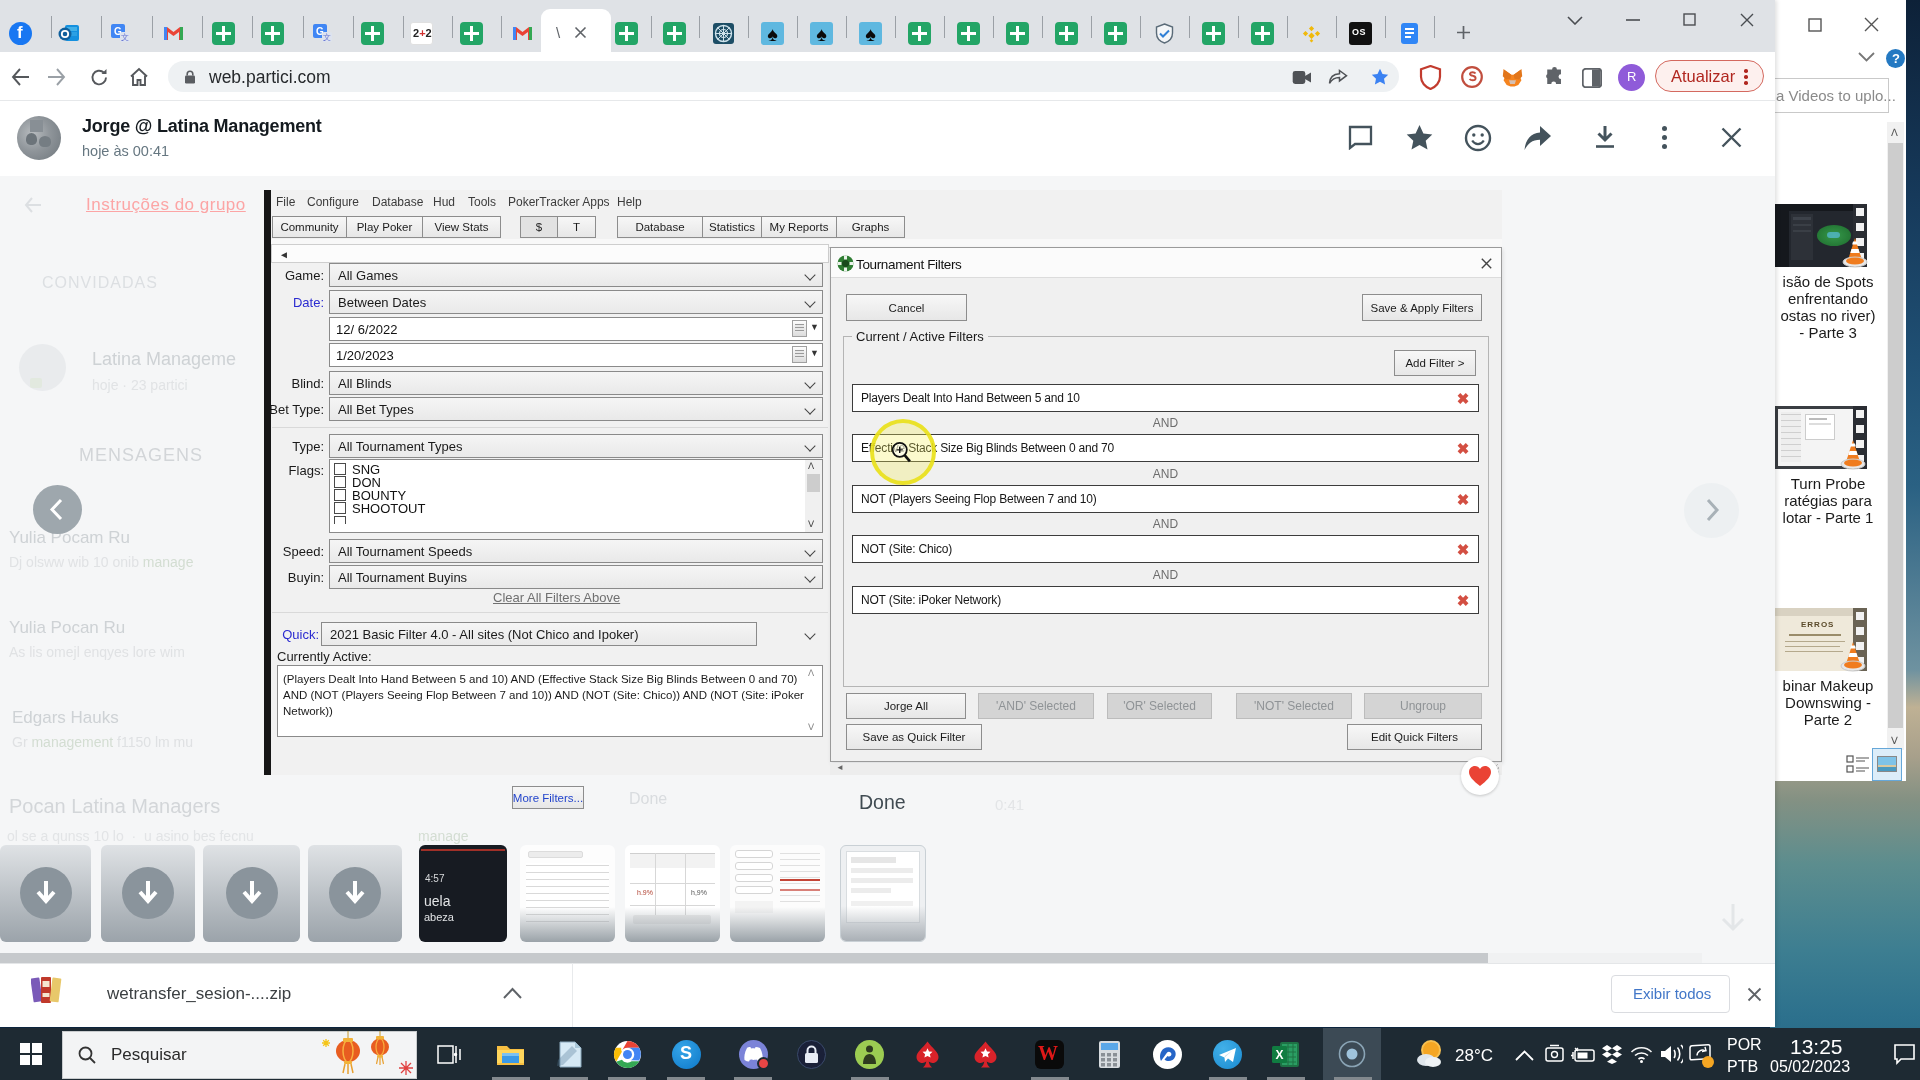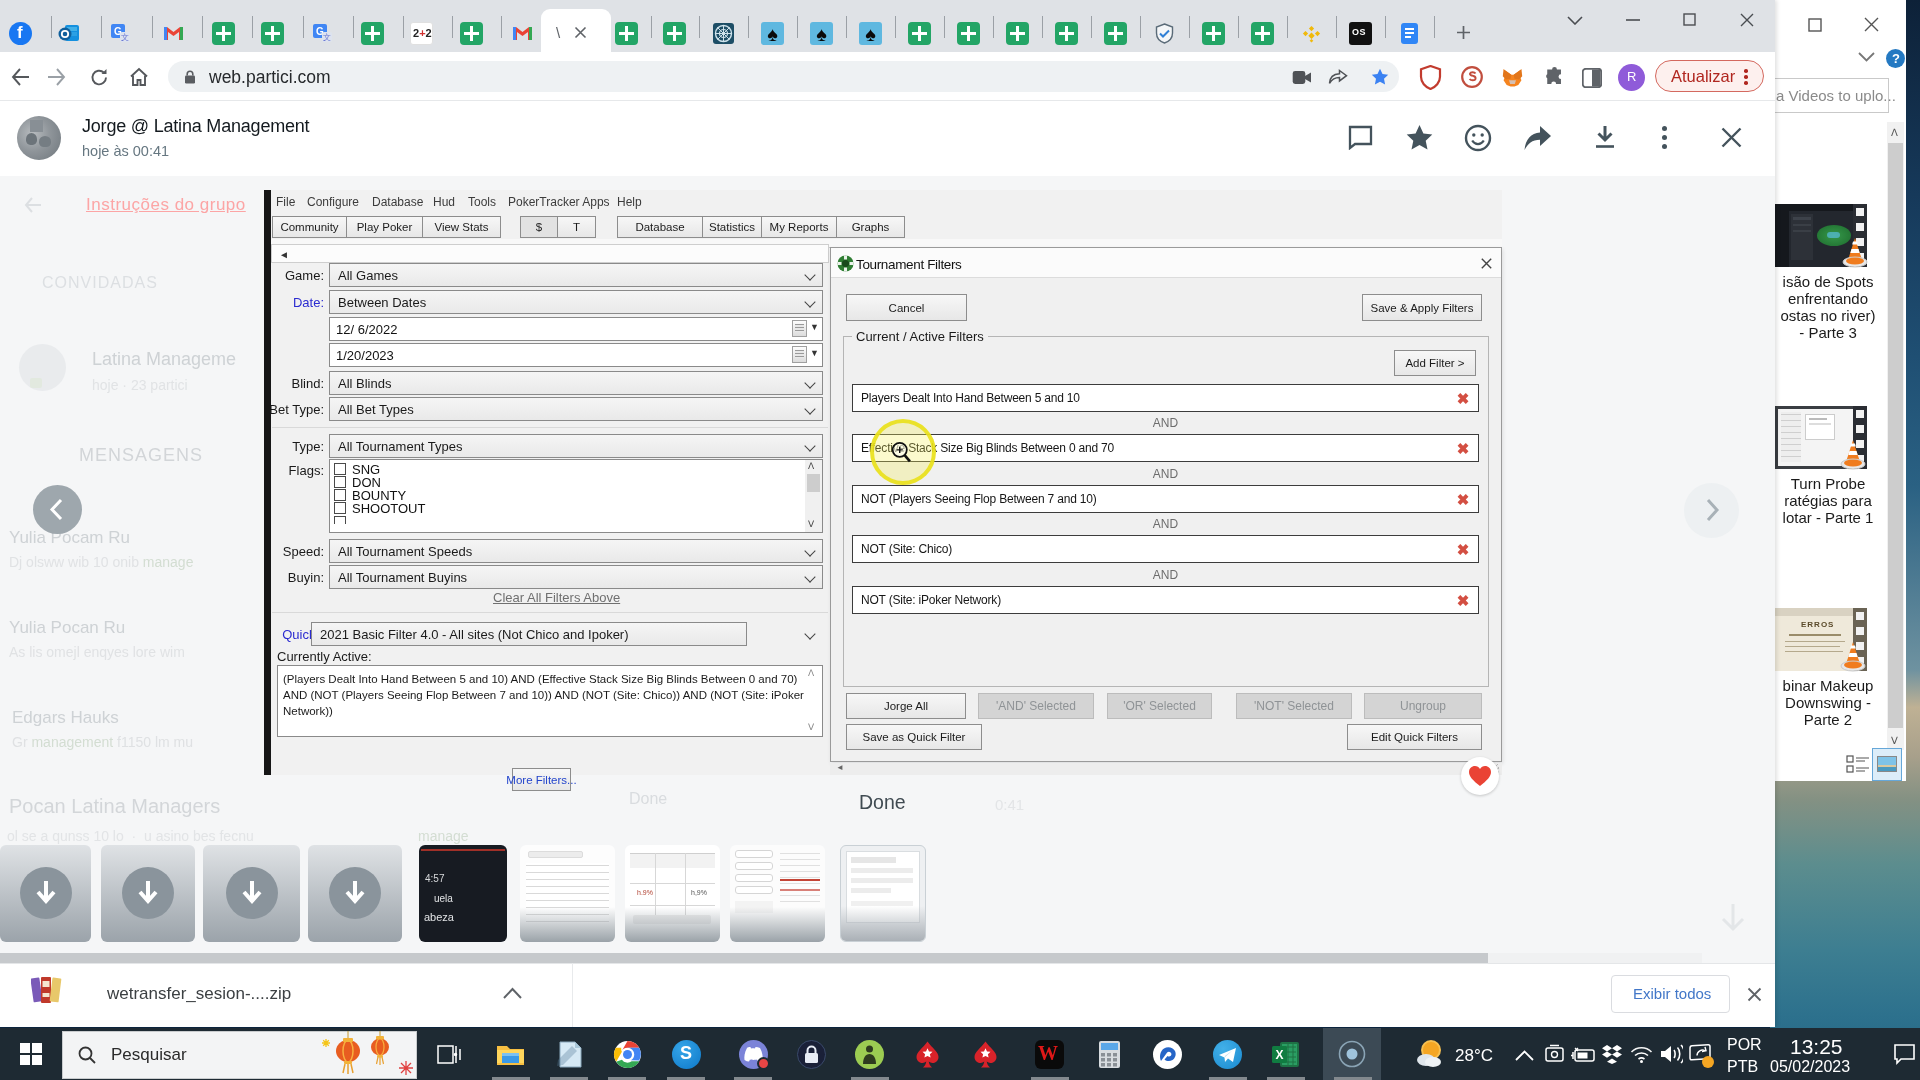--- a/index.html
+++ b/index.html
@@ -329,21 +329,21 @@
 
 <div class="b" style="left:1655px;top:60px;width:109px;height:32px;border:1px solid #d4695f;border-radius:16px;background:#fdf0ee"></div>
 <div class="t" style="left:1671px;top:67px;font-size:16.5px;color:#b0261f">Atualizar</div>
 <div class="b" style="left:1744px;top:69px;width:3.6px;height:3.6px;border-radius:50%;background:#b0261f;box-shadow:0 6px 0 #b0261f,0 12px 0 #b0261f"></div>
 <div class="b" id="shelf" style="left:0;top:963px;width:1775px;height:64px;background:#fff;border-top:1px solid #e4e6e8"></div>
 
 <div class="b" style="left:17px;top:116px;width:44px;height:44px;border-radius:50%;background:radial-gradient(circle at 35% 40%,#b8bcbf 0%,#8f959a 45%,#6d757b 100%)"></div>
 <div class="b" style="left:26px;top:133px;width:11px;height:12px;border-radius:50% 50% 40% 40%;background:#6c747a"></div>
 <div class="b" style="left:39px;top:136px;width:12px;height:11px;border-radius:50% 50% 40% 40%;background:#757d83"></div>
 <div class="b" style="left:30px;top:120px;width:13px;height:12px;background:#888f95"></div>
-<div class="t" style="left:82px;top:116px;font-size:18px;letter-spacing:-0.2px;font-weight:400;color:#141a1f">Jorge @ Latina Management</div>
+<div class="t" style="left:82px;top:116px;font-size:18px;letter-spacing:-0.2px;font-weight:700;color:#141a1f">Jorge @ Latina Management</div>
 <div class="t" style="left:82px;top:143px;font-size:14.5px;color:#667781">hoje às 00:41</div>
 <svg class="b" style="left:1347px;top:125px" width="27" height="25" viewBox="0 0 27 25">
     <path d="M3 2h21v17H8l-5 4z" fill="none" stroke="#44535c" stroke-width="2.3"></path>
   </svg>
 <svg class="b" style="left:1405px;top:124px" width="29" height="28" viewBox="0 0 29 28">
     <path d="M14.5 1l3.9 8.4 8.9 1.1-6.6 6.2 1.8 8.9-8-4.5-8 4.5 1.8-8.9L1.7 10.5l8.9-1.1z" fill="#44535c"></path>
   </svg>
 <svg class="b" style="left:1464px;top:124px" width="28" height="28" viewBox="0 0 28 28">
     <circle cx="14" cy="14" r="12" fill="none" stroke="#44535c" stroke-width="2.4"></circle>
     <circle cx="9.8" cy="11" r="1.7" fill="#44535c"></circle>
@@ -418,21 +418,21 @@
   </div>
 <div class="thumb gthumb" style="left:308px;width:94px">
     <div class="dlc"></div>
     <svg class="b" style="left:36px;top:35px" width="22" height="26" viewBox="0 0 22 26">
       <path d="M11 1v18M3 12l8 9 8-9" fill="none" stroke="#fff" stroke-width="4"></path>
     </svg>
   </div>
 <div class="thumb" style="left:419px;width:88px;background:#171b22">
     <div class="b" style="left:2px;top:4px;width:84px;height:2px;background:#a03028"></div>
     <div class="t" style="left:6px;top:28px;font-size:10px;color:#d8dadc">4:57</div>
-    <div class="t" style="left:15px;top:48px;font-size:10px;color:#e2e4e6">uela</div>
+    <div class="t" style="left:5px;top:48px;font-size:14px;color:#e2e4e6">uela</div>
     <div class="t" style="left:5px;top:66px;font-size:11px;color:#e2e4e6">abeza</div>
   </div>
 <div class="thumb" style="left:520px;width:95px;background:#fdfdfd">
     <div class="b" style="left:8px;top:6px;width:55px;height:7px;background:#ececec;border:1px solid #dcdcdc;border-radius:2px"></div>
     <div class="b" style="left:6px;top:18px;width:83px;height:60px;background:repeating-linear-gradient(#fff 0 2px,#d9d9d9 2px 3px,#fff 3px 7px)"></div>
     <div class="b" style="left:0;top:62px;width:100%;height:35px;background:linear-gradient(rgba(154,162,168,0),#9aa2a8)"></div>
   </div>
 <div class="thumb" style="left:625px;width:95px;background:#fff">
     <div class="b" style="left:5px;top:8px;width:85px;height:1px;background:#cfcfcf"></div>
     <div class="b" style="left:5px;top:9px;width:85px;height:14px;background:#f2f2f2"></div>
@@ -554,28 +554,28 @@
 <div class="t" style="left:808px;top:519px;font-size:9px;color:#444">ꓦ</div>
 <div class="lbl" style="left:244px;top:544px;width:80px">Speed:</div>
 <div class="combo" style="left:329px;top:539px;width:494px;height:24px">All Tournament Speeds</div>
 <div class="chev" style="left:806px;top:547px"></div>
 <div class="lbl" style="left:244px;top:570px;width:80px">Buyin:</div>
 <div class="combo" style="left:329px;top:565px;width:494px;height:24px">All Tournament Buyins</div>
 <div class="chev" style="left:806px;top:573px"></div>
 <div class="t" style="left:493px;top:590px;font-size:13px;color:#707070;text-decoration:underline">Clear All Filters Above</div>
 <div class="sep" style="left:272px;top:612px;width:556px"></div>
 <div class="lbl" style="left:239px;top:627px;width:80px;color:#2b2bd0">Quick:</div>
-<div class="combo" style="left:311px;top:622px;width:436px;height:24px">2021 Basic Filter 4.0 - All sites (Not Chico and Ipoker)</div>
+<div class="combo" style="left:321px;top:622px;width:436px;height:24px">2021 Basic Filter 4.0 - All sites (Not Chico and Ipoker)</div>
 <div class="chev" style="left:806px;top:630px"></div>
 <div class="t" style="left:277px;top:649px;font-size:13px;color:#1a1a1a">Currently Active:</div>
 <div class="b" style="left:277px;top:665px;width:546px;height:72px;background:#fff;border:1px solid #8a8a8a"></div>
 <div class="b" style="left:283px;top:671px;width:522px;font-size:11.5px;color:#1a1a1a;line-height:16px;white-space:normal">(Players Dealt Into Hand Between 5 and 10) AND (Effective Stack Size Big Blinds Between 0 and 70) AND (NOT (Players Seeing Flop Between 7 and 10)) AND (NOT (Site: Chico)) AND (NOT (Site: iPoker Network))</div>
 <div class="t" style="left:808px;top:668px;font-size:9px;color:#888">ꓥ</div>
 <div class="t" style="left:808px;top:722px;font-size:9px;color:#888">ꓦ</div>
-<div class="btn" style="left:512px;top:768px;width:59px;height:23px;color:#2244cc">More Filters...</div>
+<div class="btn" style="left:512px;top:786px;width:72px;height:23px;color:#2244cc">More Filters...</div>
 
 <div class="b" style="left:830px;top:247px;width:672px;height:515px;background:#f0f0f0;border:1px solid #9a9a9a;box-shadow:1px 2px 4px rgba(0,0,0,.10)"></div>
 <div class="b" style="left:831px;top:248px;width:670px;height:29px;background:#fbfbfb"></div>
 <svg class="b" style="left:837px;top:255px" width="17" height="17" viewBox="0 0 19 19">
     <circle cx="9.5" cy="9.5" r="9" fill="#2e7d32"></circle>
     <circle cx="9.5" cy="9.5" r="4" fill="#184a1b"></circle>
     <g fill="#eaf2ea">
       <rect x="7.8" y="0.5" width="3.4" height="4.5"></rect>
       <rect x="7.8" y="14" width="3.4" height="4.5"></rect>
       <rect x="0.5" y="7.8" width="4.5" height="3.4"></rect>

